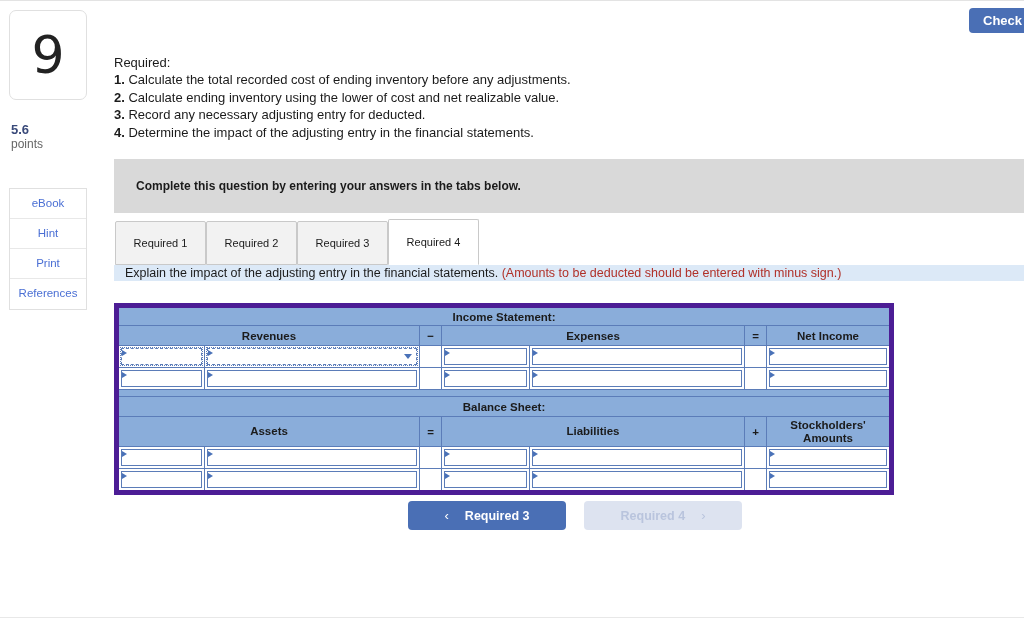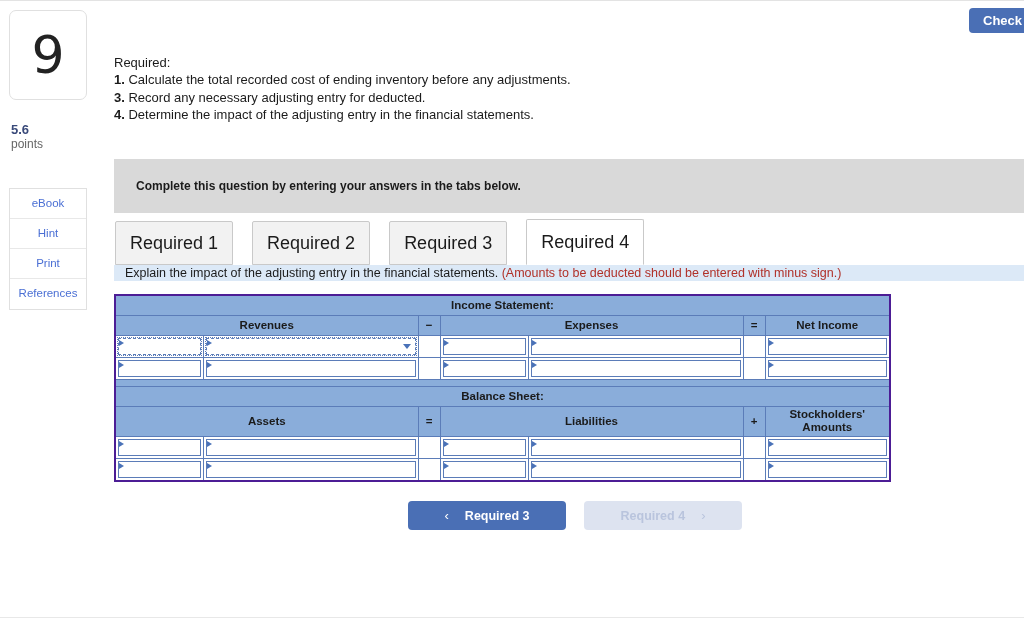--- a/index.html
+++ b/index.html
@@ -85,46 +85,46 @@
   
   .tabs {
     position: absolute; left: 115px; top: 219px;
     display: flex; align-items: flex-end;
   }
   .tab {
     height: 44px; min-width: 91px; padding: 0 14px;
     background: #f2f2f2; border: 1px solid #c9c9c9;
     border-bottom: 1px solid #c9c9c9;
     display: flex; align-items: center; justify-content: center;
-    font-size: 18px; color: #1b1b1b; cursor: pointer;
-    margin-right: 19px;
+    font-size: 11px; color: #1b1b1b; cursor: pointer;
+    margin-right: 0;
     border-radius: 2px 2px 0 0;
   }
   .tab.active {
     background: #fff; border-color: #c9c9c9;
     border-bottom-color: #fff; height: 46px;
     font-weight: 400; position: relative; z-index: 3;
   }
 
   
   .explain-bar {
     position: absolute; left: 114px; top: 265px;
     width: 910px; height: 16px;
     background: #dce9f7;
     display: flex; align-items: center;
   }
   .explain-txt { font-size: 12.5px; color: #1b1b1b; margin-left: 11px; }
   .explain-note { color: #b03028; }
 
   
   .fin-table {
-    position: absolute; left: 114px; top: 294px;
+    position: absolute; left: 114px; top: 303px;
     width: 665px;
     border-collapse: collapse;
-    border: 2px solid #4c1d95;
+    border: 5px solid #4c1d95;
     table-layout: fixed;
   }
   .fin-table td {
     border: 1px solid #5b7cb8;
     padding: 0;
     height: 20px;
   }
   .sect-head {
     background: #8aadda; text-align: center;
     font-size: 11.5px; font-weight: 700; color: #1b1b1b;
@@ -205,20 +205,24 @@
       <div class="rail-btn">Print</div>
       <div class="rail-btn">References</div>
     </div>
   </div>
 
   <div id="required">
     <div class="req-head">Required:</div>
     <div class="req-line">
       <b>1.</b>
       <span>Calculate the total recorded cost of ending inventory before any adjustments.</span>
+    </div>
+    <div class="req-line">
+      <b>2.</b>
+      <span>Calculate ending inventory using the lower of cost and net realizable value.</span>
     </div>
     <div class="req-line">
       <b>3.</b>
       <span>Record any necessary adjusting entry for deducted.</span>
     </div>
     <div class="req-line">
       <b>4.</b>
       <span>Determine the impact of the adjusting entry in the financial statements.</span>
     </div>
   </div>

